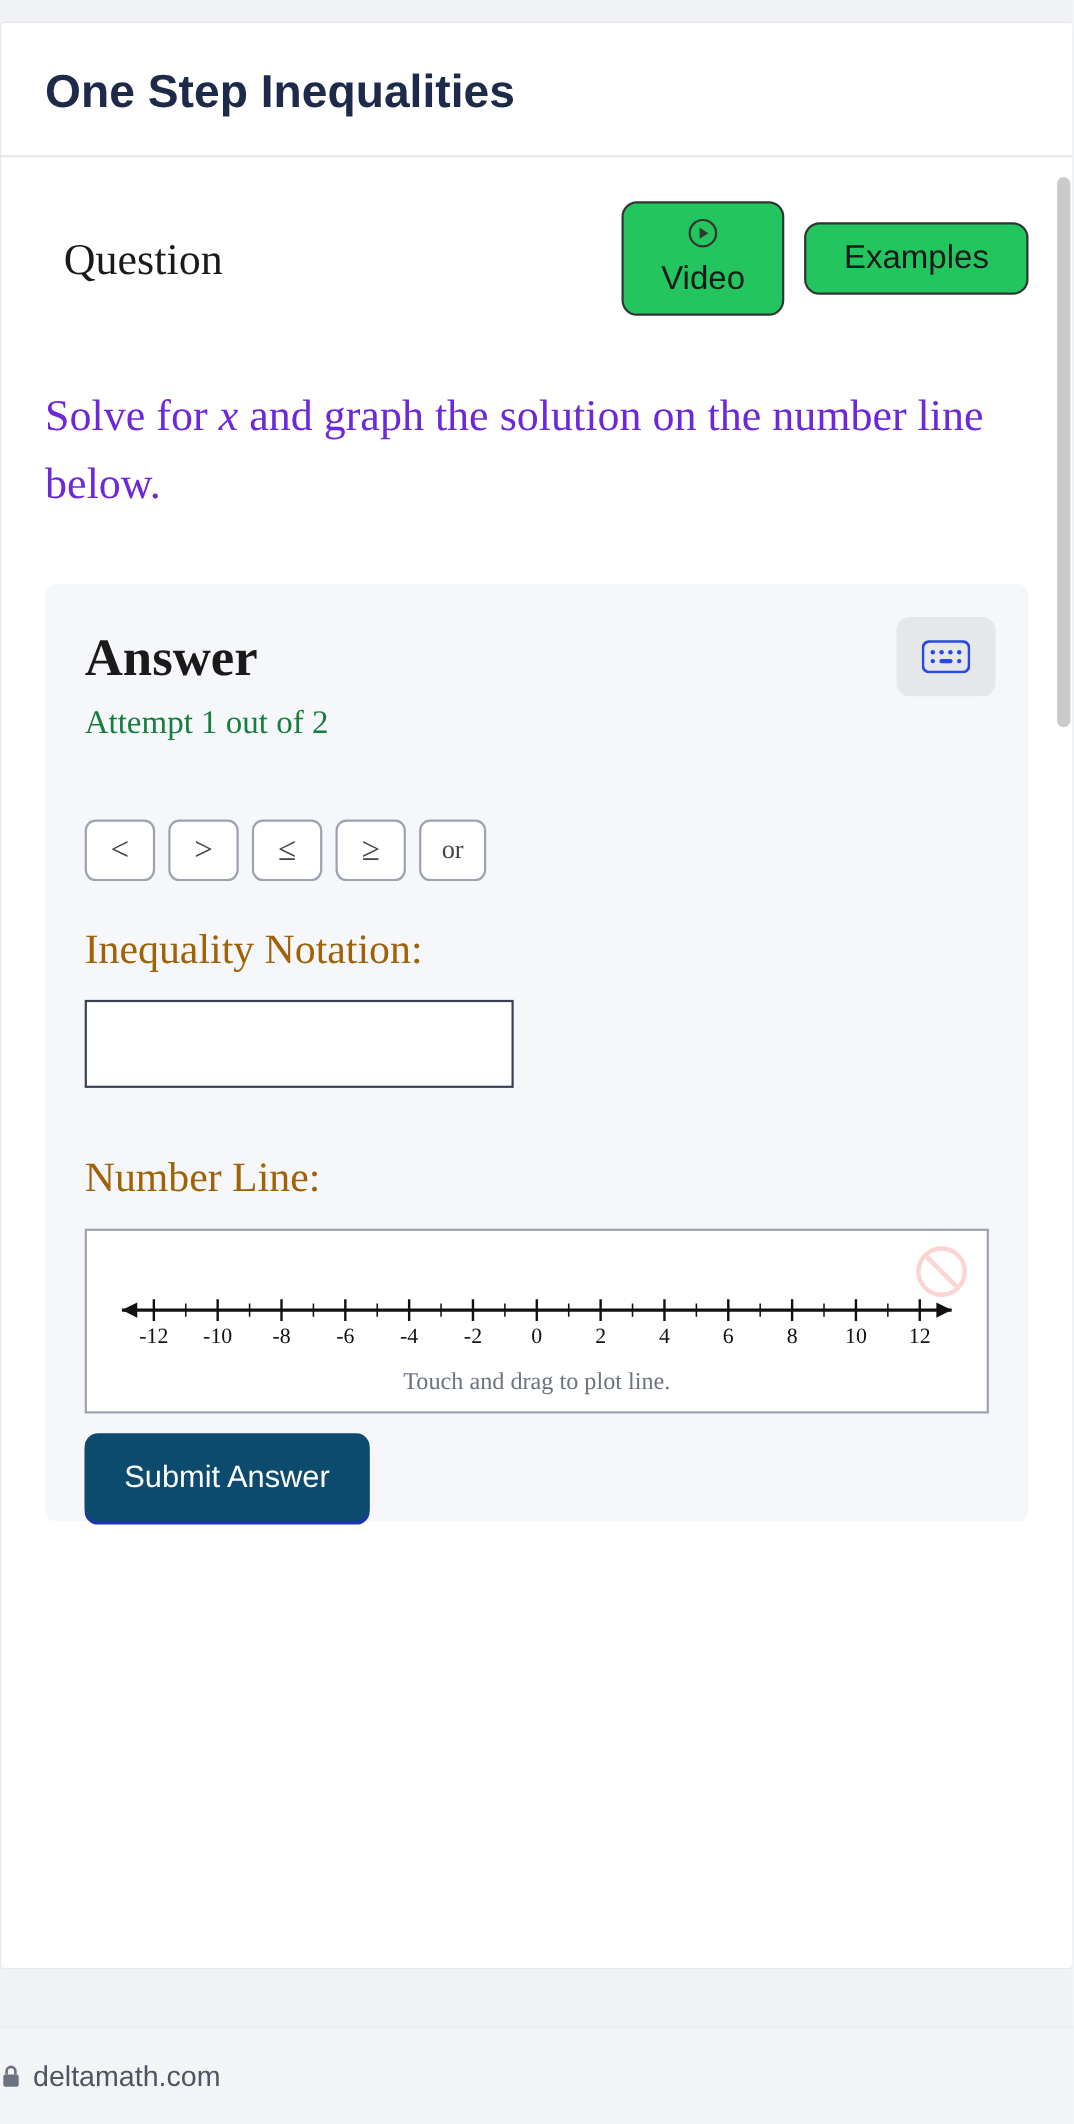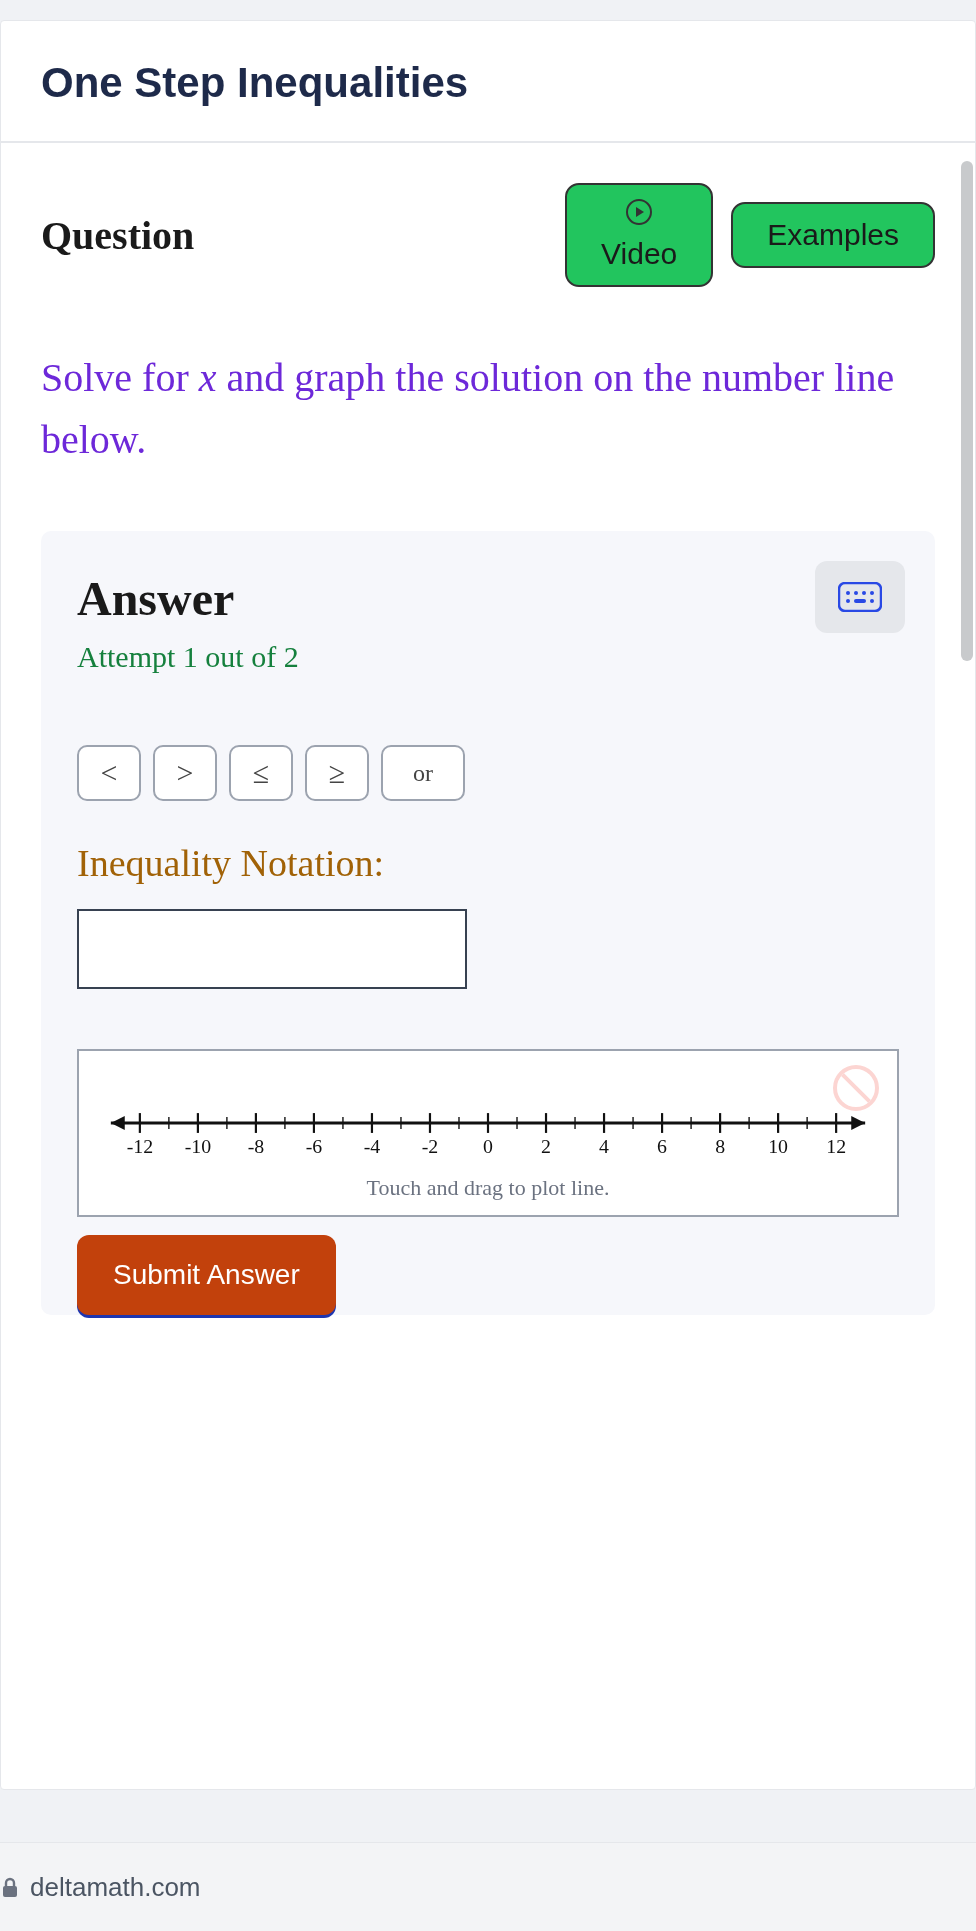--- a/index.html
+++ b/index.html
@@ -33,24 +33,25 @@
   }
   .q-row {
     display: flex;
     align-items: center;
     gap: 18px;
     margin-bottom: 60px;
   }
   .q-row h2 {
     font-family: Georgia, serif;
     font-size: 40px;
-    font-weight: 700;
+    font-weight: 400;
     color: #1a1a1a;
     flex: 0 0 auto;
     margin-right: auto;
+    margin-left: 17px;
   }
   .btn-outline {
     font-family: -apple-system, 'Segoe UI', sans-serif;
     font-size: 30px;
     padding: 14px 34px;
     border: 2px solid #333;
     border-radius: 14px;
     background: #22c55e;
     display: flex;
     align-items: center;
@@ -130,21 +131,21 @@
     width: 64px; height: 56px;
     border: 2px solid #9ca3af;
     border-radius: 10px;
     background: #fff;
     display: flex;
     align-items: center;
     justify-content: center;
     cursor: pointer;
     color: #444;
   }
-  .sym-btn.or-btn { width: 84px; font-size: 24px; }
+  .sym-btn.or-btn { width: 61px; font-size: 24px; }
   .section-label {
     font-family: Georgia, serif;
     font-size: 38px;
     color: #a16207;
     margin-bottom: 24px;
   }
   .ineq-input {
     width: 390px;
     height: 80px;
     border: 2px solid #374151;
@@ -182,21 +183,21 @@
   .clear-circle::after {
     content: "";
     position: absolute;
     width: 38px; height: 4px;
     background: #fcd5d2;
     transform: rotate(45deg);
   }
   .submit-btn {
     font-family: -apple-system, 'Segoe UI', sans-serif;
     font-size: 28px;
-    background: #c2410c;
+    background: #0c4a6e;
     color: #fff;
     border: none;
     border-radius: 12px;
     padding: 24px 36px;
     cursor: pointer;
     box-shadow: 0 3px 0 #1d35b0;
   }
   .scrollbar {
     position: absolute;
     right: 2px;
@@ -271,20 +272,21 @@
         <div class="sym-btn">&lt;</div>
         <div class="sym-btn">&gt;</div>
         <div class="sym-btn">≤</div>
         <div class="sym-btn">≥</div>
         <div class="sym-btn or-btn">or</div>
       </div>
 
       <div class="section-label">Inequality Notation:</div>
       <input class="ineq-input" value="" style="">
 
+      <div class="section-label">Number Line:</div>
 
       <div class="numline-wrap">
         <div class="clear-circle"></div>
         <svg class="numline-svg" id="numline" viewBox="0 0 800 90">
             <line x1="20" y1="44" x2="780" y2="44" stroke="#111" stroke-width="3"></line>
             <polygon points="20,44 34,37 34,51" fill="#111"></polygon>
             <polygon points="780,44 766,37 766,51" fill="#111"></polygon>
             <line x1="49.23076923076923" y1="34" x2="49.23076923076923" y2="54" stroke="#111" stroke-width="2.2"></line>
             <text x="49.23076923076923" y="74" font-family="Georgia" font-size="20" text-anchor="middle" fill="#111">-12</text>
             <line x1="78.46153846153847" y1="38" x2="78.46153846153847" y2="50" stroke="#111" stroke-width="1.4"></line>

